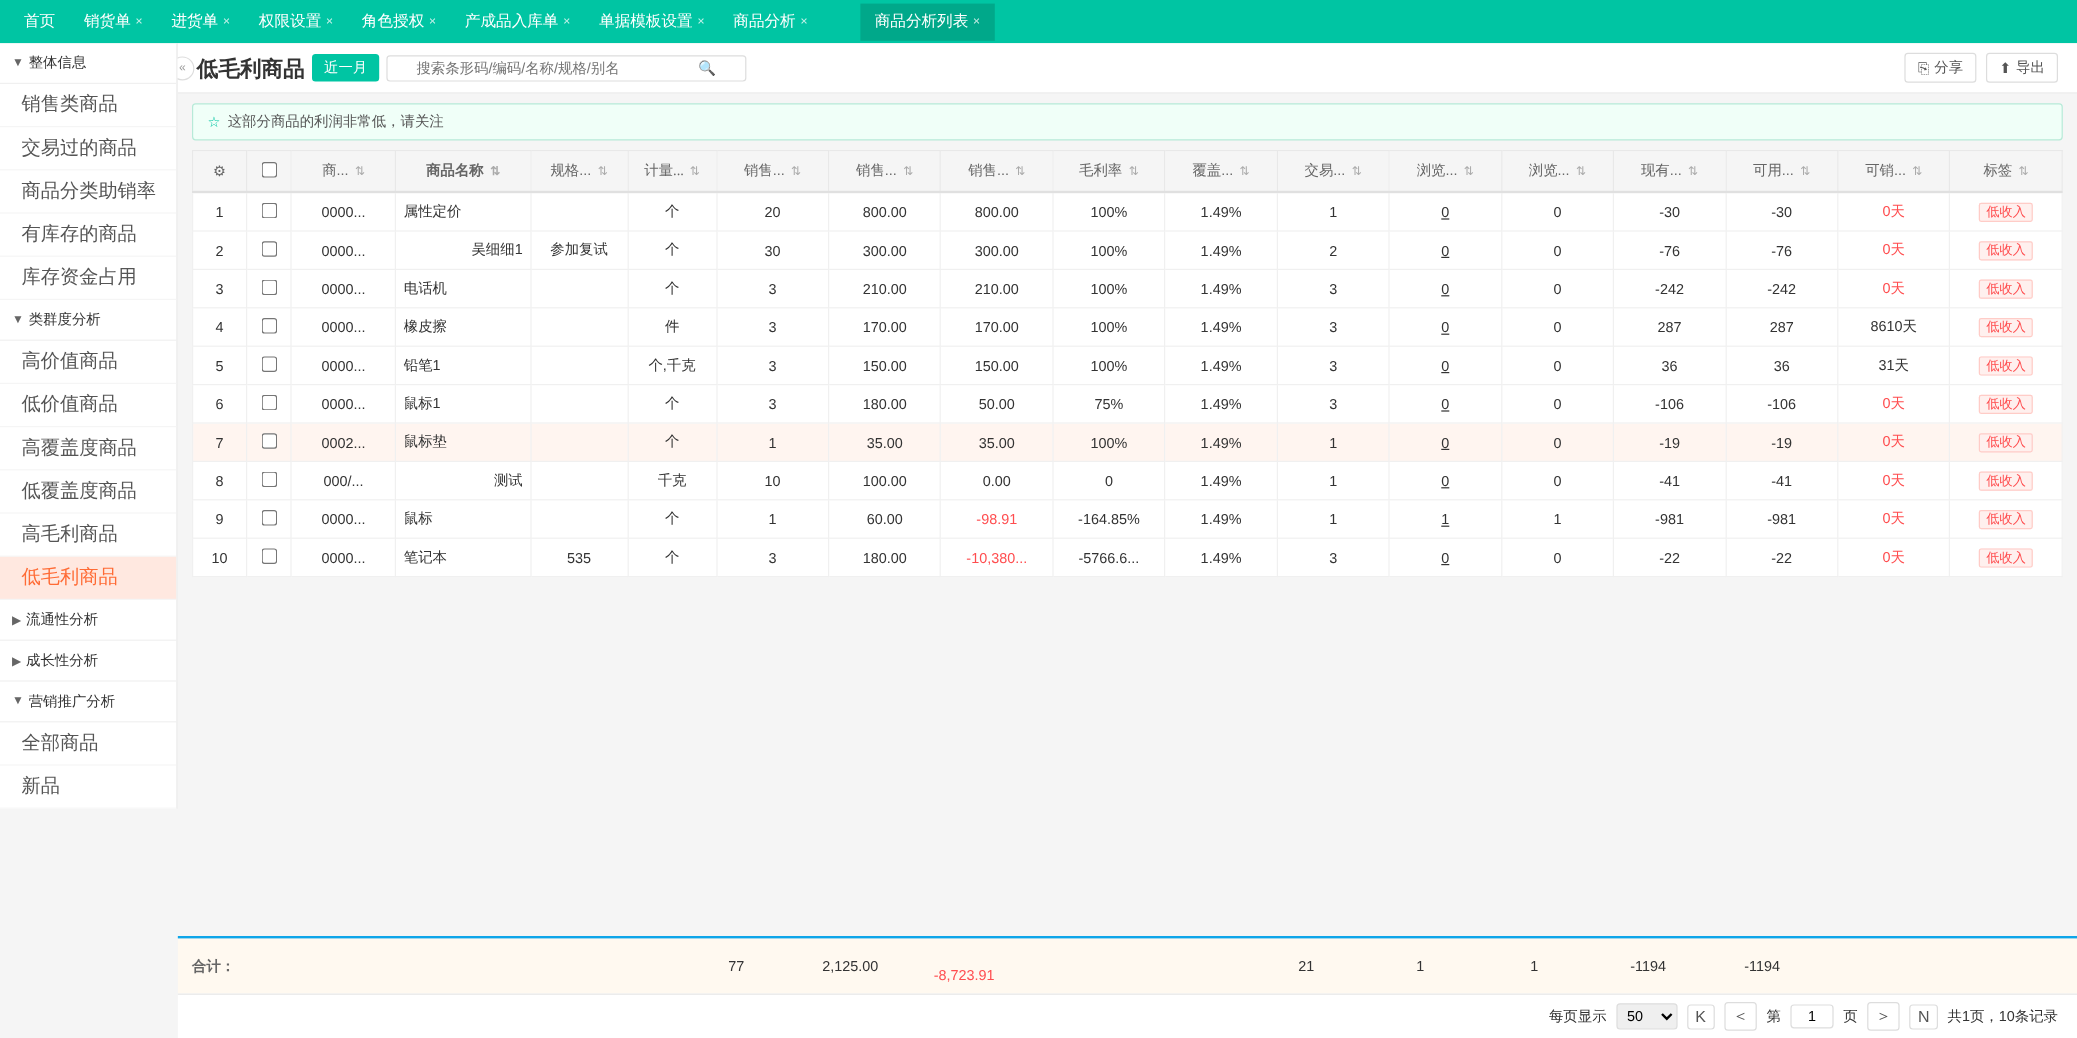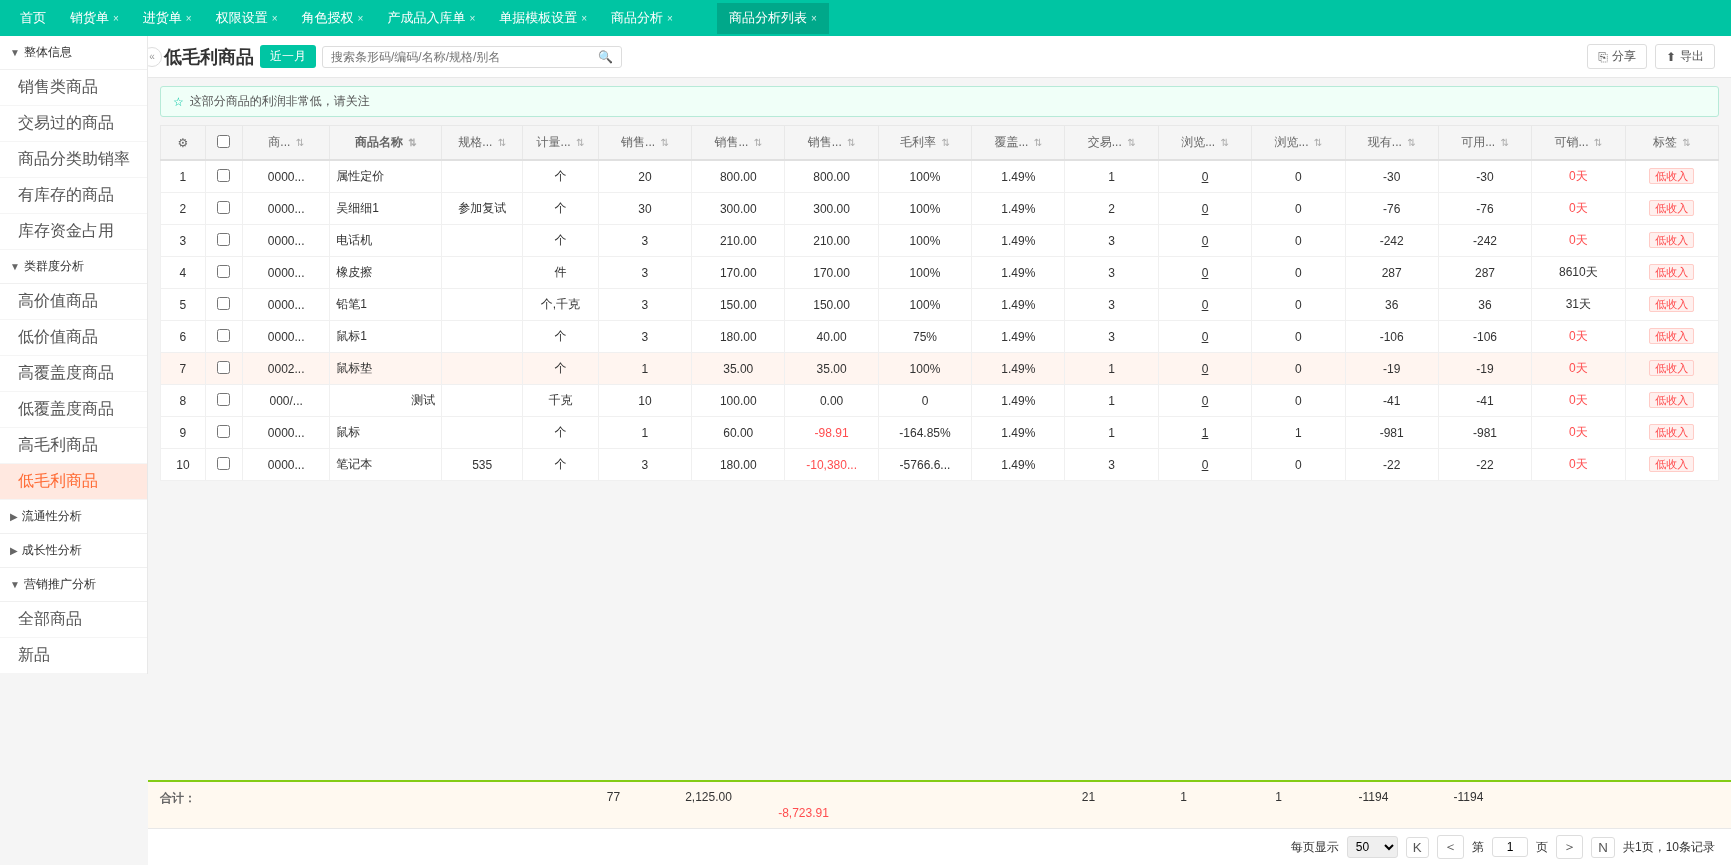--- a/index.html
+++ b/index.html
@@ -94,21 +94,21 @@
       border-radius: 3px;
       padding: 3px 10px;
       font-size: 12px;
       cursor: pointer;
     }
     .search-box {
       display: flex;
       align-items: center;
       border: 1px solid #ddd;
       border-radius: 3px;
-      padding: 3px 8px;
+      padding: 3px 24px;
       background: #fff;
       flex: 1;
       max-width: 300px;
     }
     .search-box input {
       border: none;
       outline: none;
       font-size: 12px;
       width: 100%;
       color: #999;
@@ -191,30 +191,30 @@
       border-radius: 2px;
       padding: 1px 5px;
       font-size: 11px;
     }
     .underline { text-decoration: underline; cursor: pointer; }
     .col-no { width: 36px; }
     .col-cb { width: 30px; }
     .col-code { width: 70px; }
     .col-name { width: 90px; text-align: center; font-weight: bold; }
     .col-spec { width: 65px; }
-    .col-unit { width: 55px; }
+    .col-unit { width: 55px; font-family: Liberation Serif, serif; }
     .num-col { width: 75px; }
 
     
     .footer-total {
       background: #fff9f0;
-      border-top: 2px solid #84cc16;
+      border-top: 2px solid #0ea5e9;
       padding: 8px 12px;
       display: flex;
-      align-items: flex-start;
+      align-items: center;
       gap: 20px;
     }
     .footer-total .total-label { color: #666; font-weight: bold; margin-right: 10px; }
 
     
     .pagination-bar {
       background: #fff;
       border-top: 1px solid #e8e8e8;
       padding: 6px 16px;
       display: flex;
@@ -461,21 +461,21 @@
       <td>0</td>
       <td>-30</td>
       <td>-30</td>
       <td style="color:#ff4d4f">0天</td>
       <td><span class="tag-badge">低收入</span></td>
     </tr>
             <tr>
       <td>2</td>
       <td><input type="checkbox" style=""></td>
       <td>0000...</td>
-      <td style="text-align:left;">吴细细1</td>
+      <td style="text-align:right;">吴细细1</td>
       <td>参加复试</td>
       <td>个</td>
       <td>30</td>
       <td>300.00</td>
       <td>300.00</td>
       <td>100%</td>
       <td>1.49%</td>
       <td>2</td>
       <td class="underline">0</td>
       <td>0</td>
@@ -546,21 +546,21 @@
     </tr>
             <tr>
       <td>6</td>
       <td><input type="checkbox" style=""></td>
       <td>0000...</td>
       <td style="text-align:left;">鼠标1</td>
       <td></td>
       <td>个</td>
       <td>3</td>
       <td>180.00</td>
-      <td>40.00</td>
+      <td>50.00</td>
       <td>75%</td>
       <td>1.49%</td>
       <td>3</td>
       <td class="underline">0</td>
       <td>0</td>
       <td>-106</td>
       <td>-106</td>
       <td style="color:#ff4d4f">0天</td>
       <td><span class="tag-badge">低收入</span></td>
     </tr>

